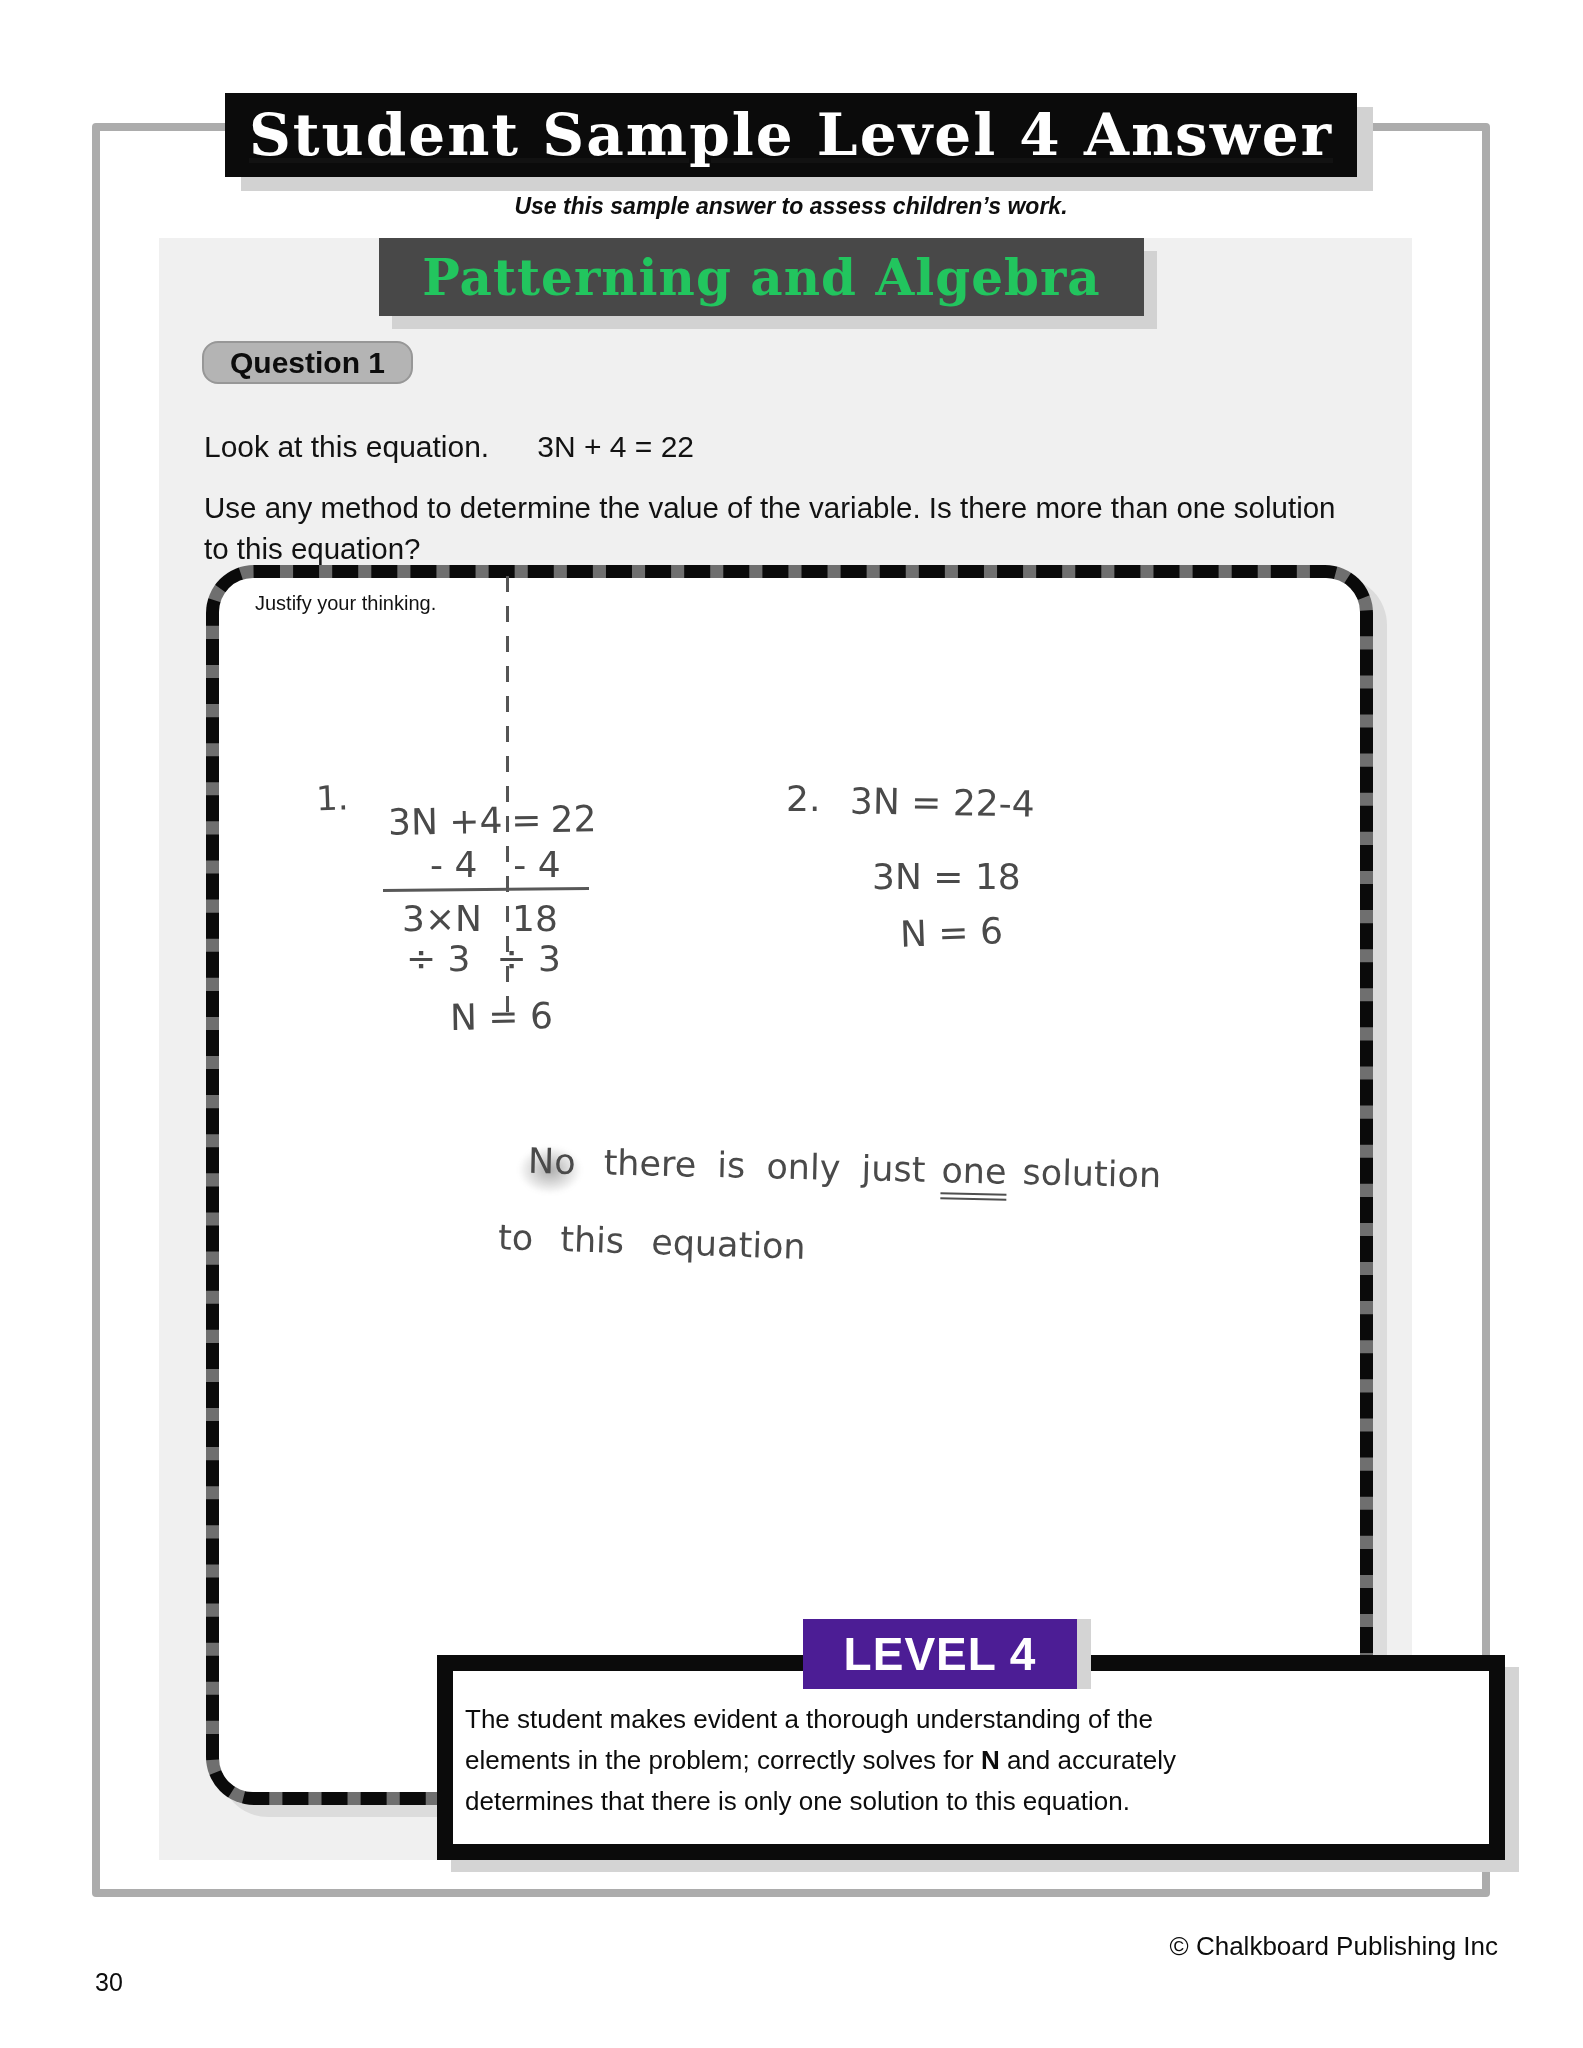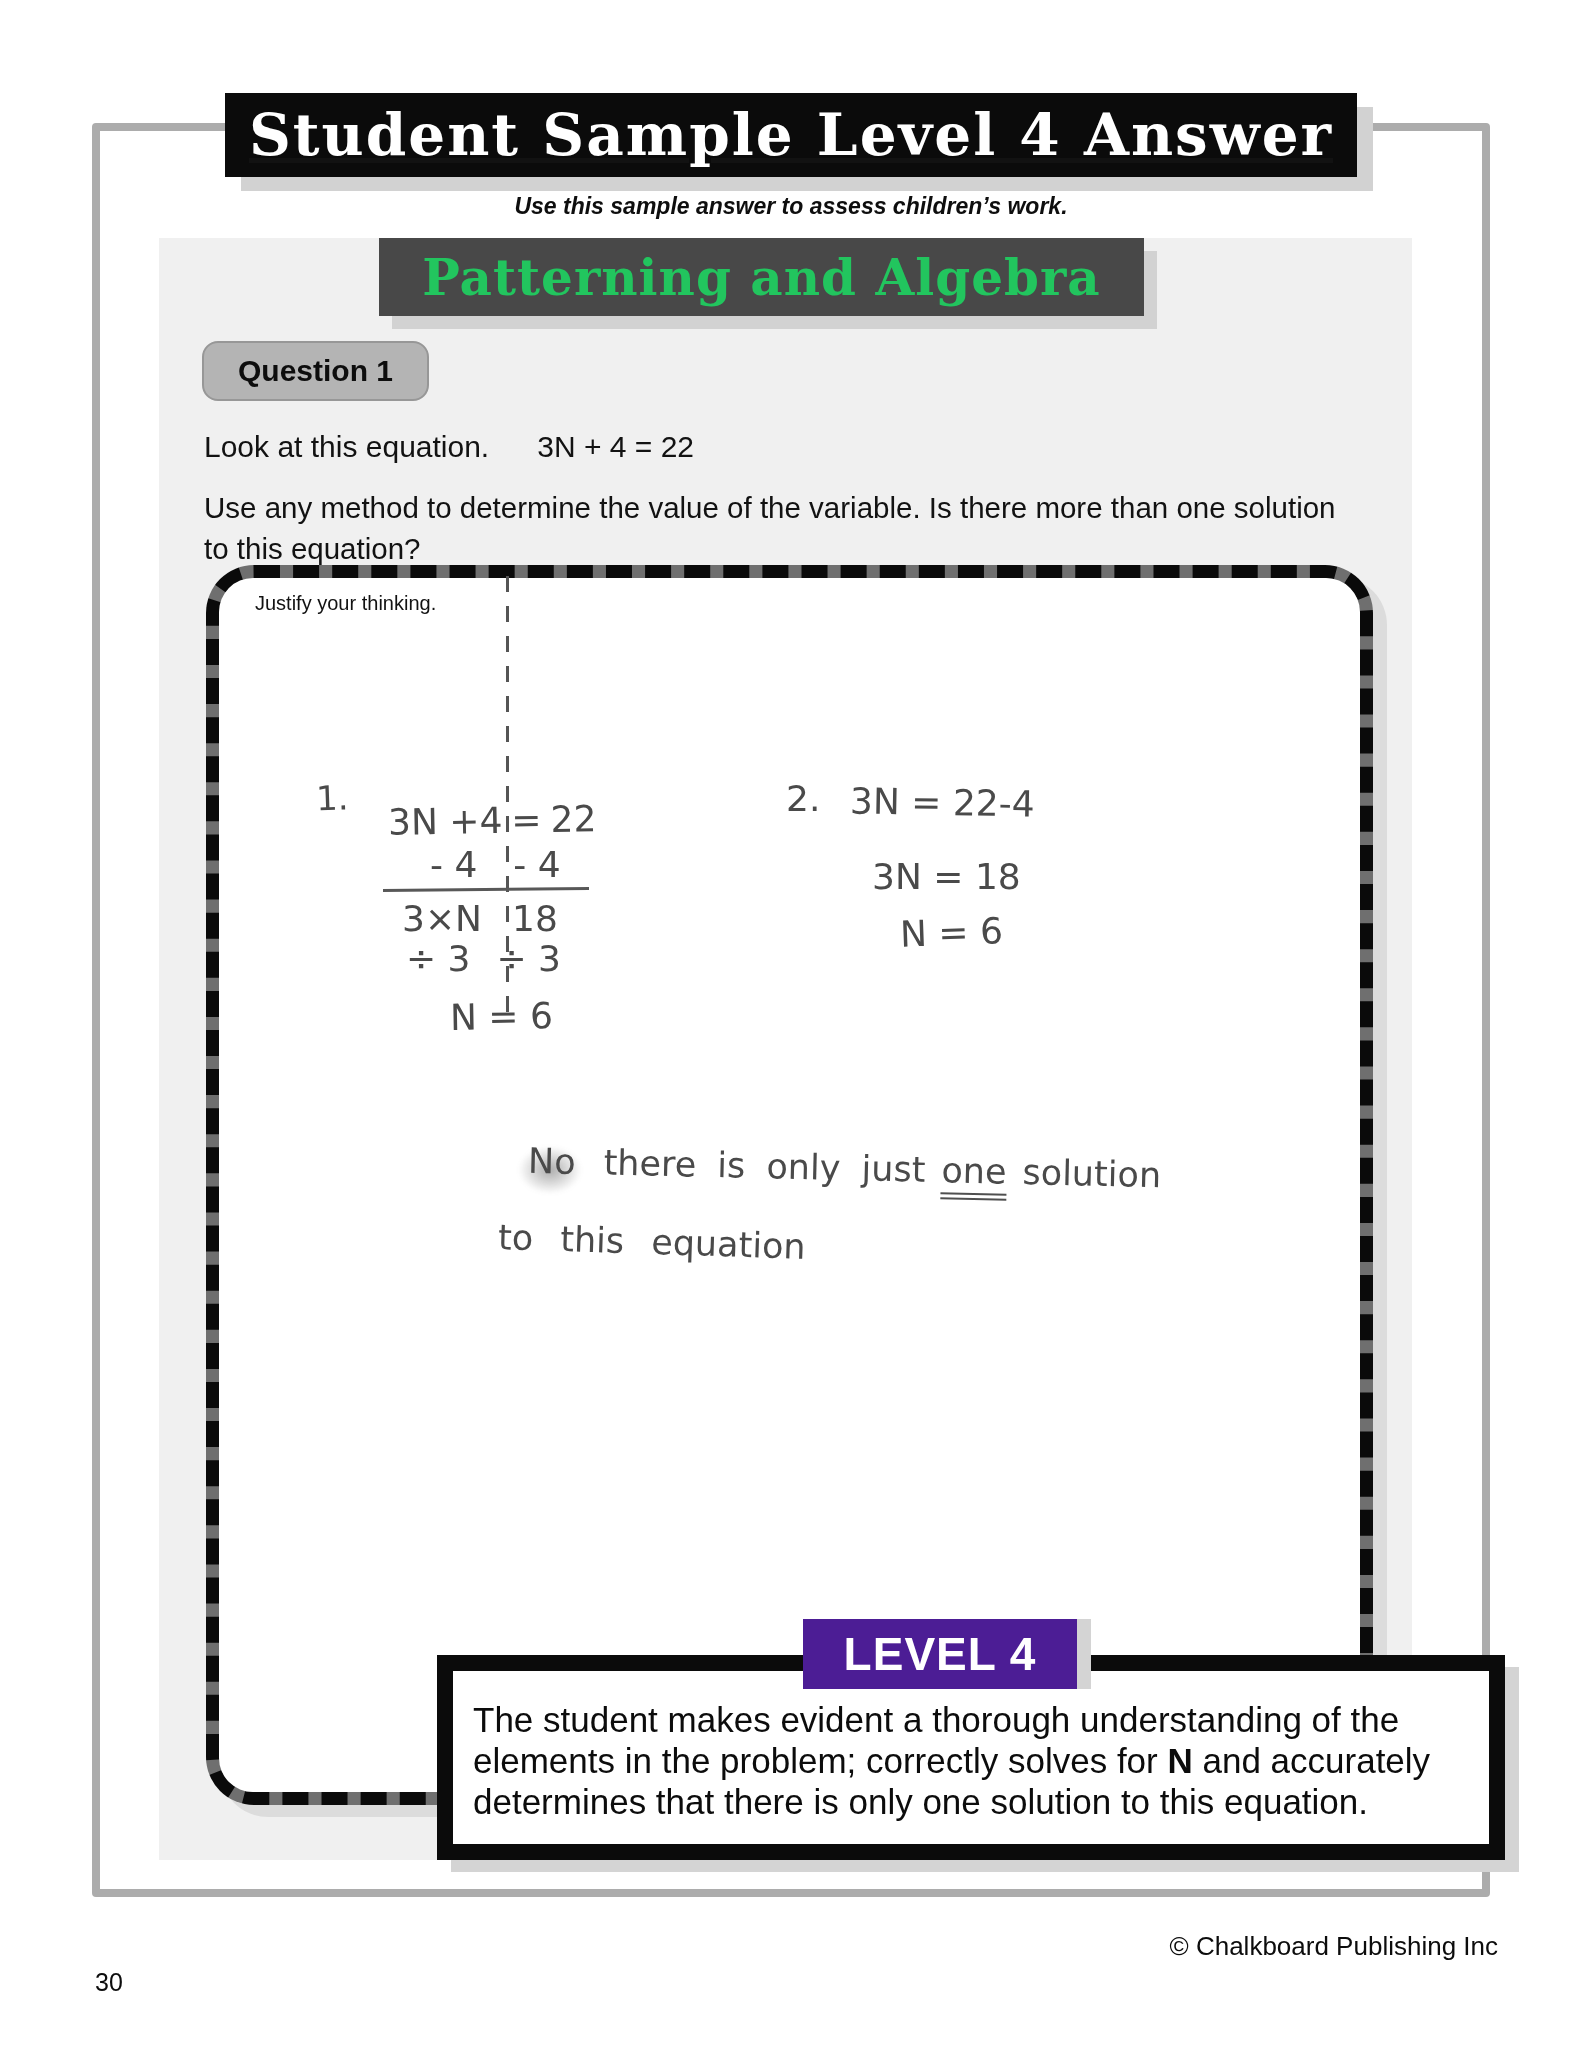--- a/index.html
+++ b/index.html
@@ -40,23 +40,23 @@
   .pa-banner {
     position: absolute; left: 379px; top: 238px; width: 765px; height: 78px;
     background: #484848; box-shadow: 13px 13px 0 #d2d2d2;
     display: flex; align-items: center; justify-content: center; z-index: 4;
   }
   .pa-banner span {
     font-family: "DejaVu Serif", serif; font-weight: bold;
     font-size: 50px; color: #22c55e; letter-spacing: 1px; white-space: nowrap;
   }
   .q-badge {
-    position: absolute; left: 202px; top: 341px; height: 60px;
+    position: absolute; left: 202px; top: 341px; height: 43px;
     background: #b4b4b4; border: 2px solid #979797; border-radius: 16px;
-    display: inline-flex; align-items: center; padding: 0 34px;
+    display: inline-flex; align-items: center; padding: 0 26px;
     font-size: 30px; font-weight: bold; color: #0d0d0d; z-index: 3;
   }
   .q-prompt {
     position: absolute; left: 204px; top: 430px; font-size: 30px; z-index: 3;
     white-space: nowrap;
   }
   .q-prompt .equation { margin-left: 48px; }
   .q-instructions {
     position: absolute; left: 204px; top: 487px; width: 1190px;
     font-size: 29.5px; line-height: 41px; z-index: 3;
@@ -98,21 +98,21 @@
   .hw-sent { word-spacing: 10px; }
   .gap-after { margin-right: 28px; }
   .gap-both { margin: 0 16px; }
   
   .level-box {
     position: absolute; left: 437px; top: 1655px; width: 1068px; height: 205px;
     background: #ffffff; border: 16px solid #0b0b0b;
     box-shadow: 14px 12px 0 #d4d4d4; z-index: 10;
   }
   .level-box p {
-    padding: 28px 16px 0 20px; font-size: 35px; line-height: 41px; color: #0c0c0c;
+    padding: 28px 16px 0 12px; font-size: 26px; line-height: 41px; color: #0c0c0c;
   }
   .level-box p b { font-weight: bold; }
   .level-tab {
     position: absolute; left: 803px; top: 1619px; width: 274px; height: 70px;
     background: #4c1d95; color: #ffffff;
     display: flex; align-items: center; justify-content: center;
     font-size: 46px; font-weight: bold; letter-spacing: 1px;
     box-shadow: 14px 0 0 #d4d4d4; z-index: 11;
   }
   .footer-left {

